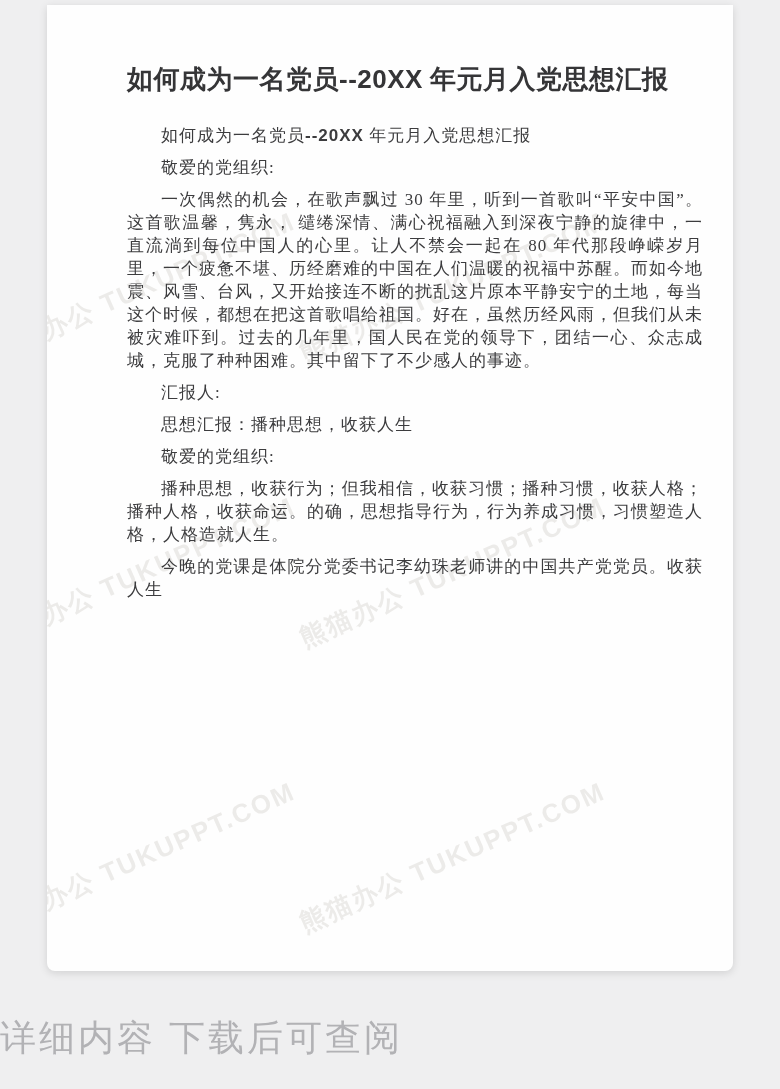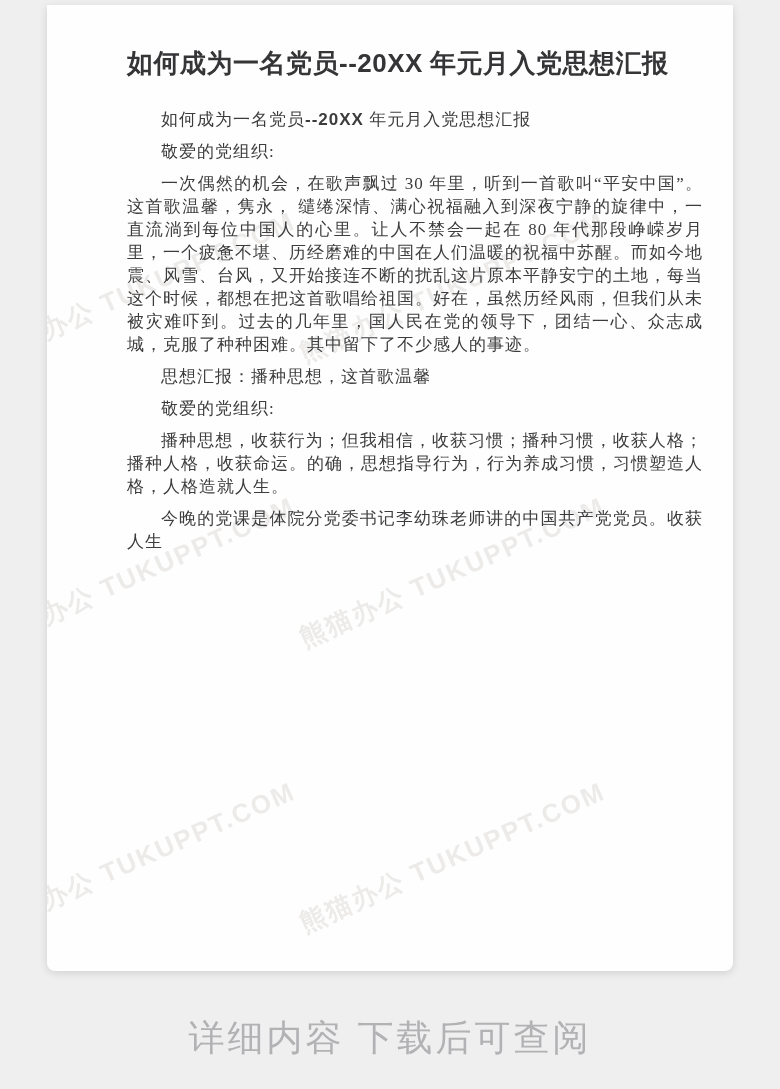--- a/index.html
+++ b/index.html
@@ -18,21 +18,21 @@
     position: absolute;
     left: 47px; top: 5px;
     width: 686px; height: 966px;
     background: #fefefe;
     border-radius: 0 0 8px 8px;
     box-shadow: 0 2px 8px rgba(0,0,0,0.13);
     overflow: hidden;
   }
   .content {
     position: absolute;
-    left: 0; top: 0; right: 0;
+    left: 0; top: 16px; right: 0;
     padding: 40px 30px 0 80px;
     color: #3c3c3e;
   }
   .doc-title {
     font-size: 26px;
     line-height: 1.4;
     font-weight: 600;
     color: #353537;
     margin: 0 0 26px 0;
     letter-spacing: 0.5px;
@@ -59,21 +59,21 @@
     letter-spacing: 2px;
     color: rgba(145, 135, 125, 0.16);
     transform: rotate(-24deg);
     white-space: nowrap;
     pointer-events: none;
   }
   .footer-caption {
     position: absolute;
     left: 0; right: 0;
     top: 1014px;
-    text-align: center;
+    text-align: left;
     font-family: "Liberation Sans", "DejaVu Sans", sans-serif;
     font-weight: 400;
     font-size: 36px;
     letter-spacing: 3px;
     color: #b2b2b5;
   }
 </style>
 </head>
 <body>
 
@@ -94,22 +94,23 @@
 
       <p class="para"><span>如何成为一名党员</span><span class="num-bold">--20XX</span><span> 年元月入党思想汇报</span></p>
 
       <p class="para">敬爱的党组织:</p>
 
       <p class="para">一次偶然的机会，在歌声飘过 30 年里，听到一首歌叫“平安中国”。这首歌温馨，隽永， 缱绻深情、满心祝福融入到深夜宁静的旋律中，一直流淌到每位中国人的心里。让人不禁会一起在 80 年代那段峥嵘岁月里，一个疲惫不堪、历经磨难的中国在人们温暖的祝福中苏醒。而如今地震、风雪、台风，又开始接连不断的扰乱这片原本平静安宁的土地，每当这个时候，都想在把这首歌唱给祖国。好在，虽然历经风雨，但我们从未被灾难吓到。过去的几年里，国人民在党的领导下，团结一心、众志成城，克服了种种困难。其中留下了不少感人的事迹。</p>
 
 
 
 
+      <p class="para">汇报人:</p>
 
-      <p class="para">思想汇报：播种思想，这首歌温馨</p>
+      <p class="para">思想汇报：播种思想，收获人生</p>
 
       <p class="para">敬爱的党组织:</p>
 
       <p class="para">播种思想，收获行为；但我相信，收获习惯；播种习惯，收获人格；播种人格，收获命运。的确，思想指导行为，行为养成习惯，习惯塑造人格，人格造就人生。</p>
 
       <p class="para">今晚的党课是体院分党委书记李幼珠老师讲的中国共产党党员。收获人生</p>
 
     </div>
   </div>
 

